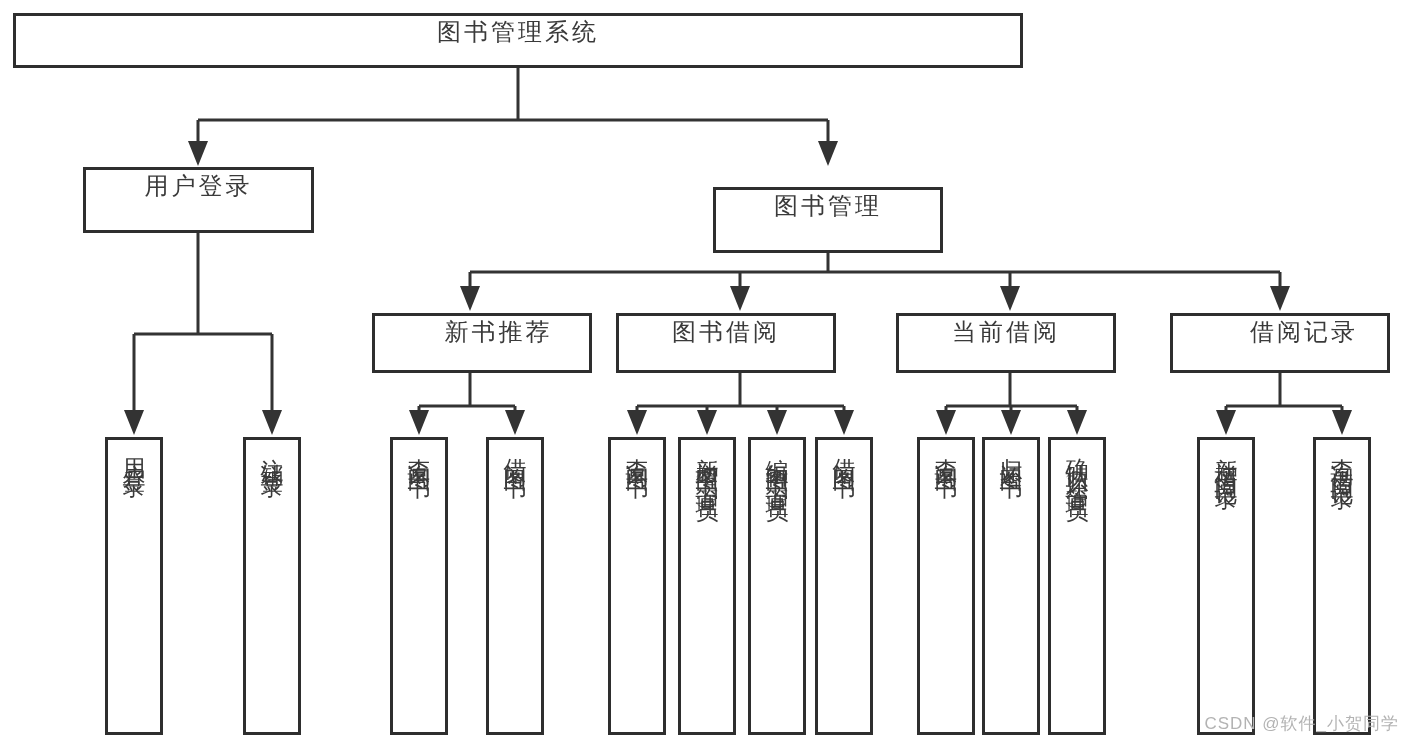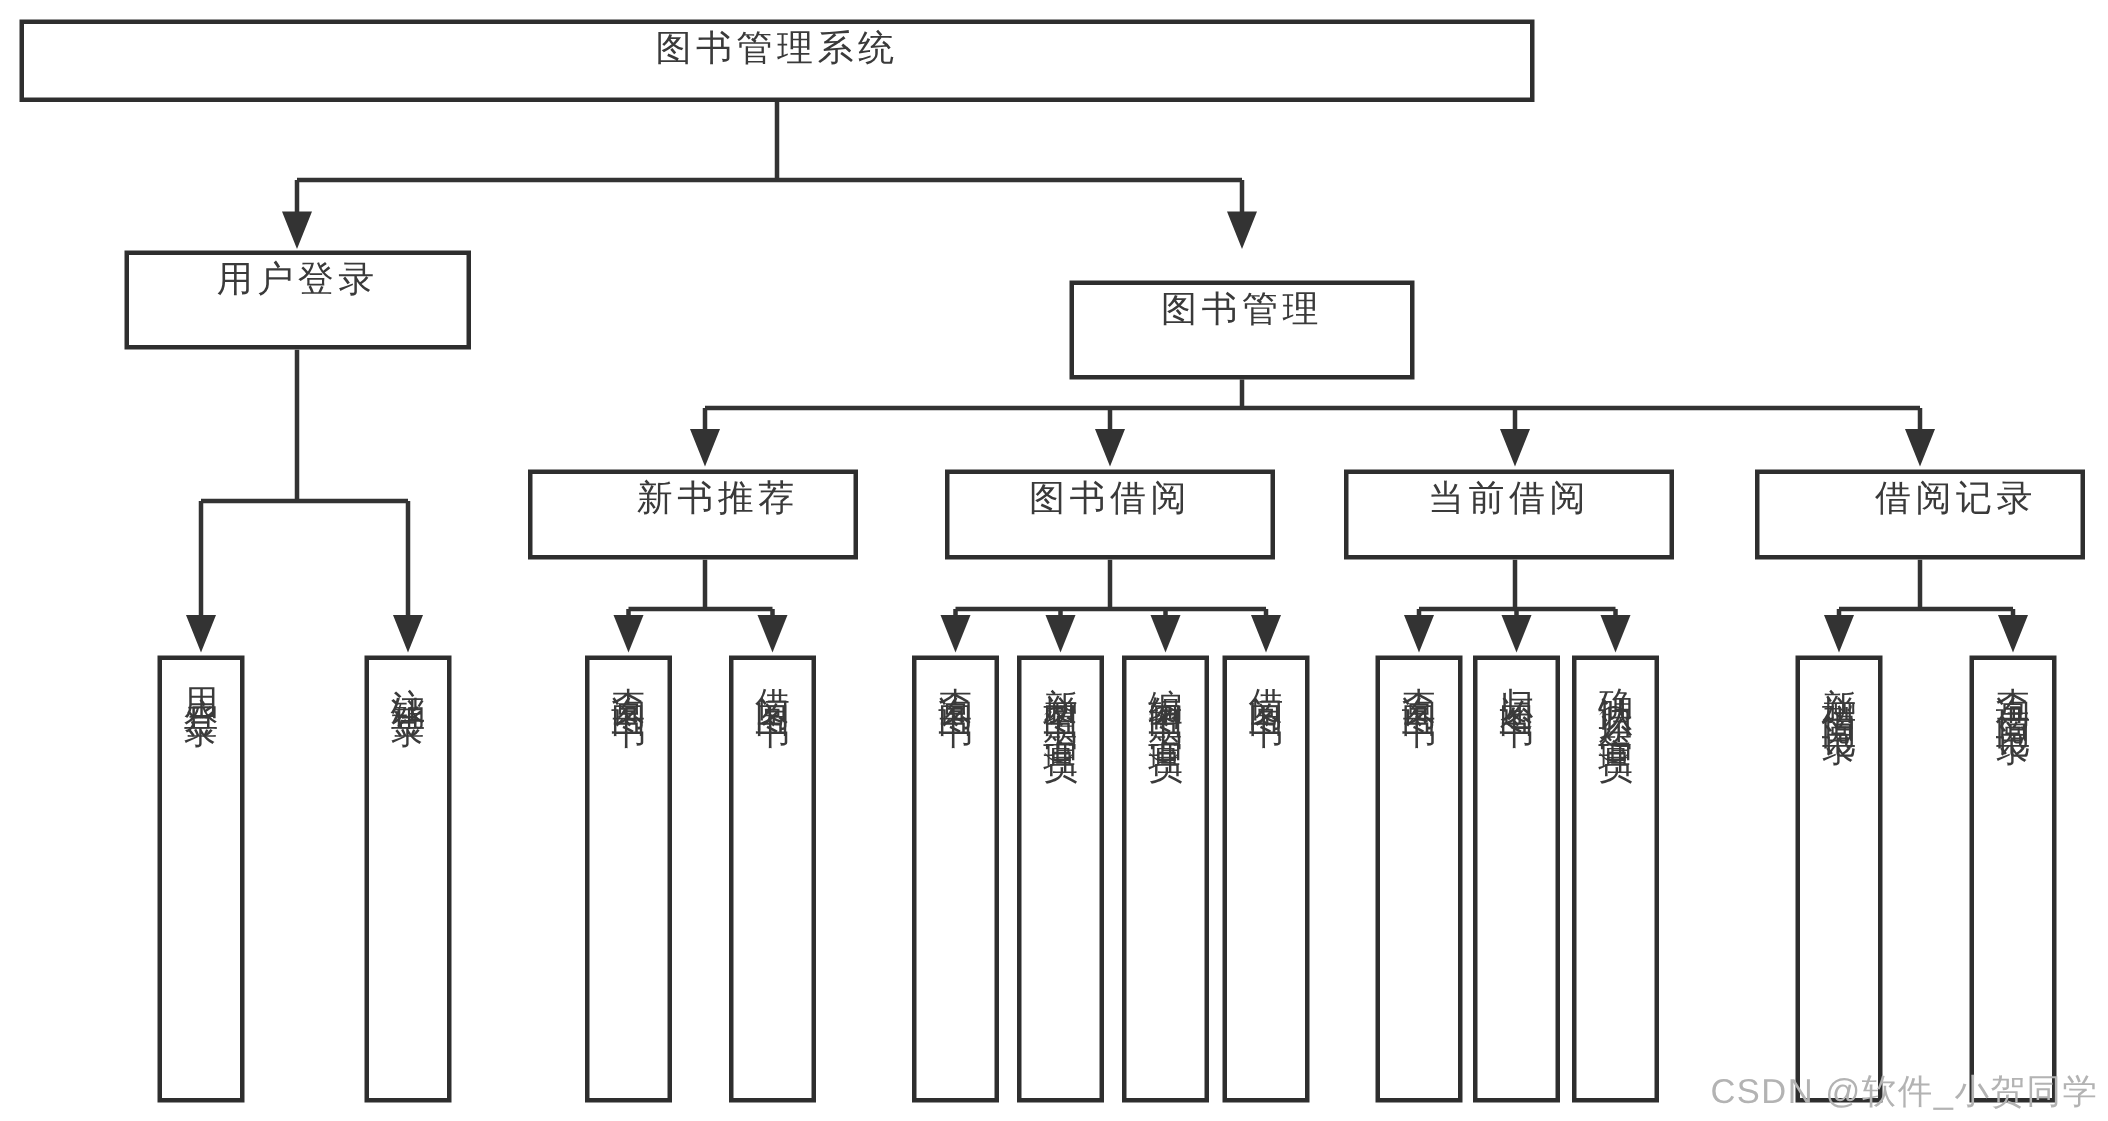--- a/index.html
+++ b/index.html
@@ -34,34 +34,34 @@
     writing-mode:vertical-rl;
     text-orientation:mixed;
     font-size:23px;
     letter-spacing:6px;
     line-height:1;
   }
   .root-node{left:13px;top:13px;width:1010px;height:55px;}
   .l2-a{left:83px;top:167px;width:231px;height:66px;}
   .l2-b{left:713px;top:167px;width:230px;height:66px;margin-top:20px;}
   .l3{top:313px;width:220px;height:60px;}
-  .l3-a{left:352px;padding-left:33px;}
-  .l3-b{left:630px;}
+  .l3-a{left:372px;padding-left:33px;}
+  .l3-b{left:616px;}
   .l3-c{left:896px;font-family:Liberation Mono, monospace;}
   .l3-d{left:1170px;padding-left:48px;}
   .lf-1{left:105px;}  .lf-2{left:243px;}
   .lf-3{left:390px;}  .lf-4{left:486px;}
   .lf-5{left:608px;}  .lf-6{left:678px;}  .lf-7{left:748px;}  .lf-8{left:815px;}
   .lf-9{left:917px;}  .lf-10{left:982px;} .lf-11{left:1048px;}
   .lf-12{left:1197px;}.lf-13{left:1313px;}
   .watermark{
     position:absolute;
     right:6px;top:712px;
     color:var(--wm);
-    font-size:23px;
+    font-size:17px;
     letter-spacing:1px;
   }
 </style>
 </head>
 <body>
 
 <div id="canvas">
 
   <svg id="connectors" viewBox="0 0 1405 747" xmlns="http://www.w3.org/2000/svg">
     <g stroke="#333333" stroke-width="3" fill="none">

